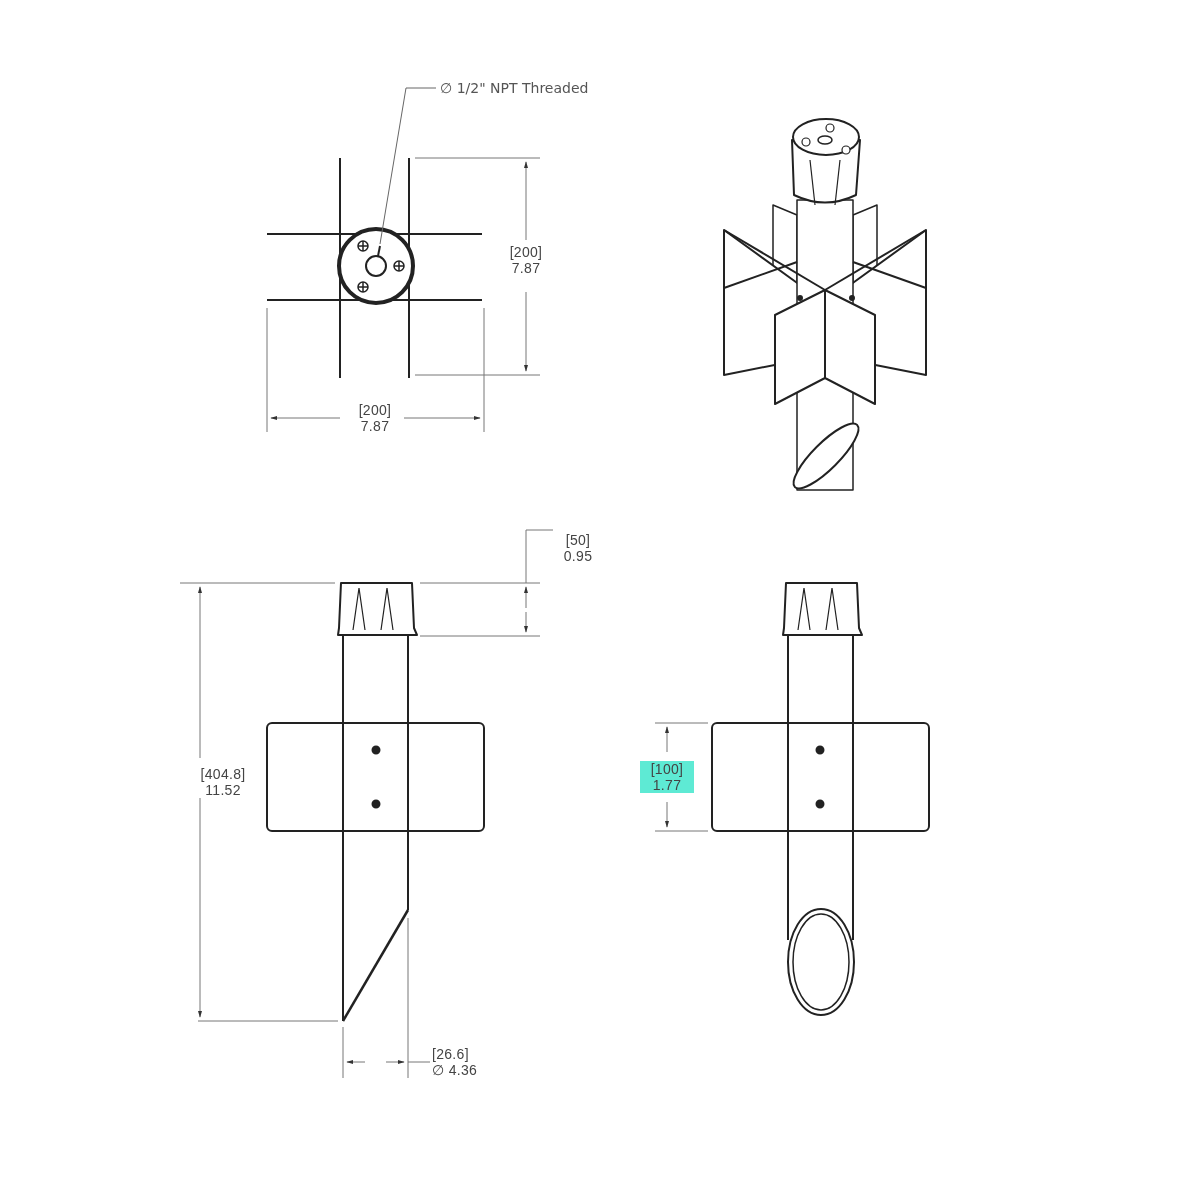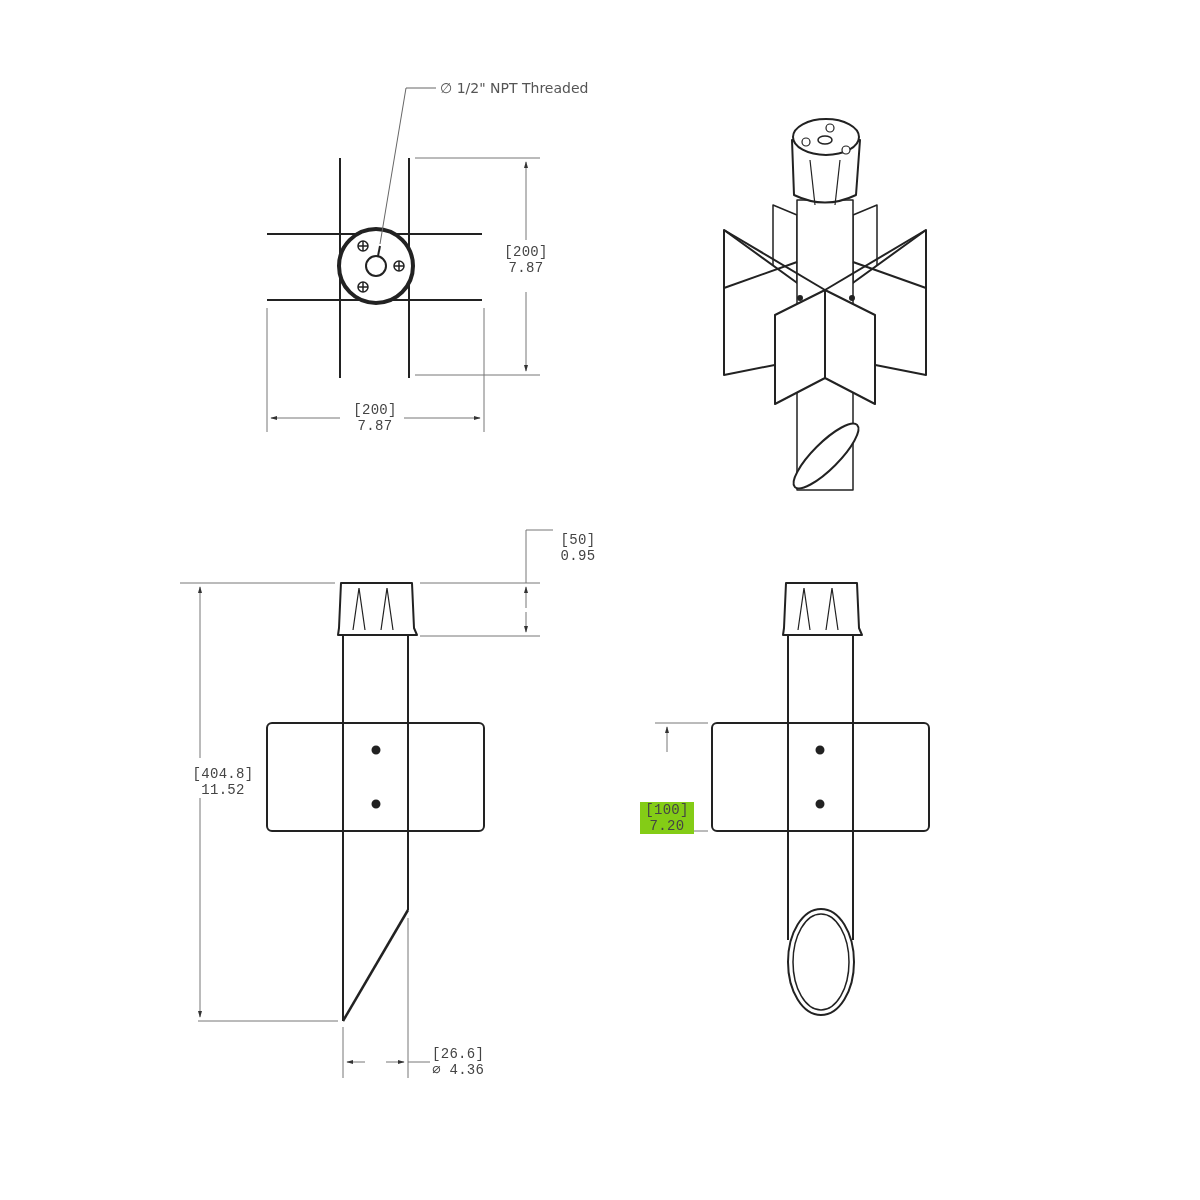--- a/index.html
+++ b/index.html
@@ -1,18 +1,18 @@
 <!DOCTYPE html>
 <html><head>
 <meta charset="utf-8">
 <style>
   html, body { margin:0; padding:0; background:#ffffff; }
   body { width:1200px; height:1200px; position:relative; overflow:hidden; font-family:"DejaVu Sans", sans-serif; }
   svg { position:absolute; left:0; top:0; }
-  .lbl { position:absolute; font-family:Liberation Mono, monospace; color:#444; font-size:14px; line-height:16px; text-align:center; letter-spacing:0.3px; }
+  .lbl { position:absolute; font-family:Liberation Sans, sans-serif; color:#444; font-size:14px; line-height:16px; text-align:center; letter-spacing:0.3px; }
   .callout { position:absolute; font-family:"DejaVu Sans", sans-serif; color:#555; font-size:14px; white-space:nowrap; }
 </style>
 </head>
 <body>
 
 <svg width="1200" height="1200" viewBox="0 0 1200 1200" xmlns="http://www.w3.org/2000/svg">
   <defs>
     <marker id="arr" viewBox="0 0 10 10" refX="9" refY="5" markerWidth="7" markerHeight="7" orient="auto-start-reverse">
       <path d="M0,2 L10,5 L0,8 z" fill="#333"></path>
     </marker>
@@ -161,16 +161,16 @@
 <div class="lbl" style="left:166px; top:766px; width:66px; background:#fff;margin-left:24px;">
   <div>[404.8]</div>
   <div>11.52</div>
 </div>
 
 <div class="lbl" style="left:432px; top:1046px; width:70px; text-align:left;">
   <div>[26.6]</div>
   <div>∅ 4.36</div>
 </div>
 
-<div class="lbl" style="left:640px; top:802px; width:54px; background:#84cc16;">
+<div class="lbl" style="left:640px; top:761px; width:54px; background:#5eead4;">
   <div>[100]</div>
-  <div>7.20</div>
+  <div>1.77</div>
 </div>
 
 </body></html>

